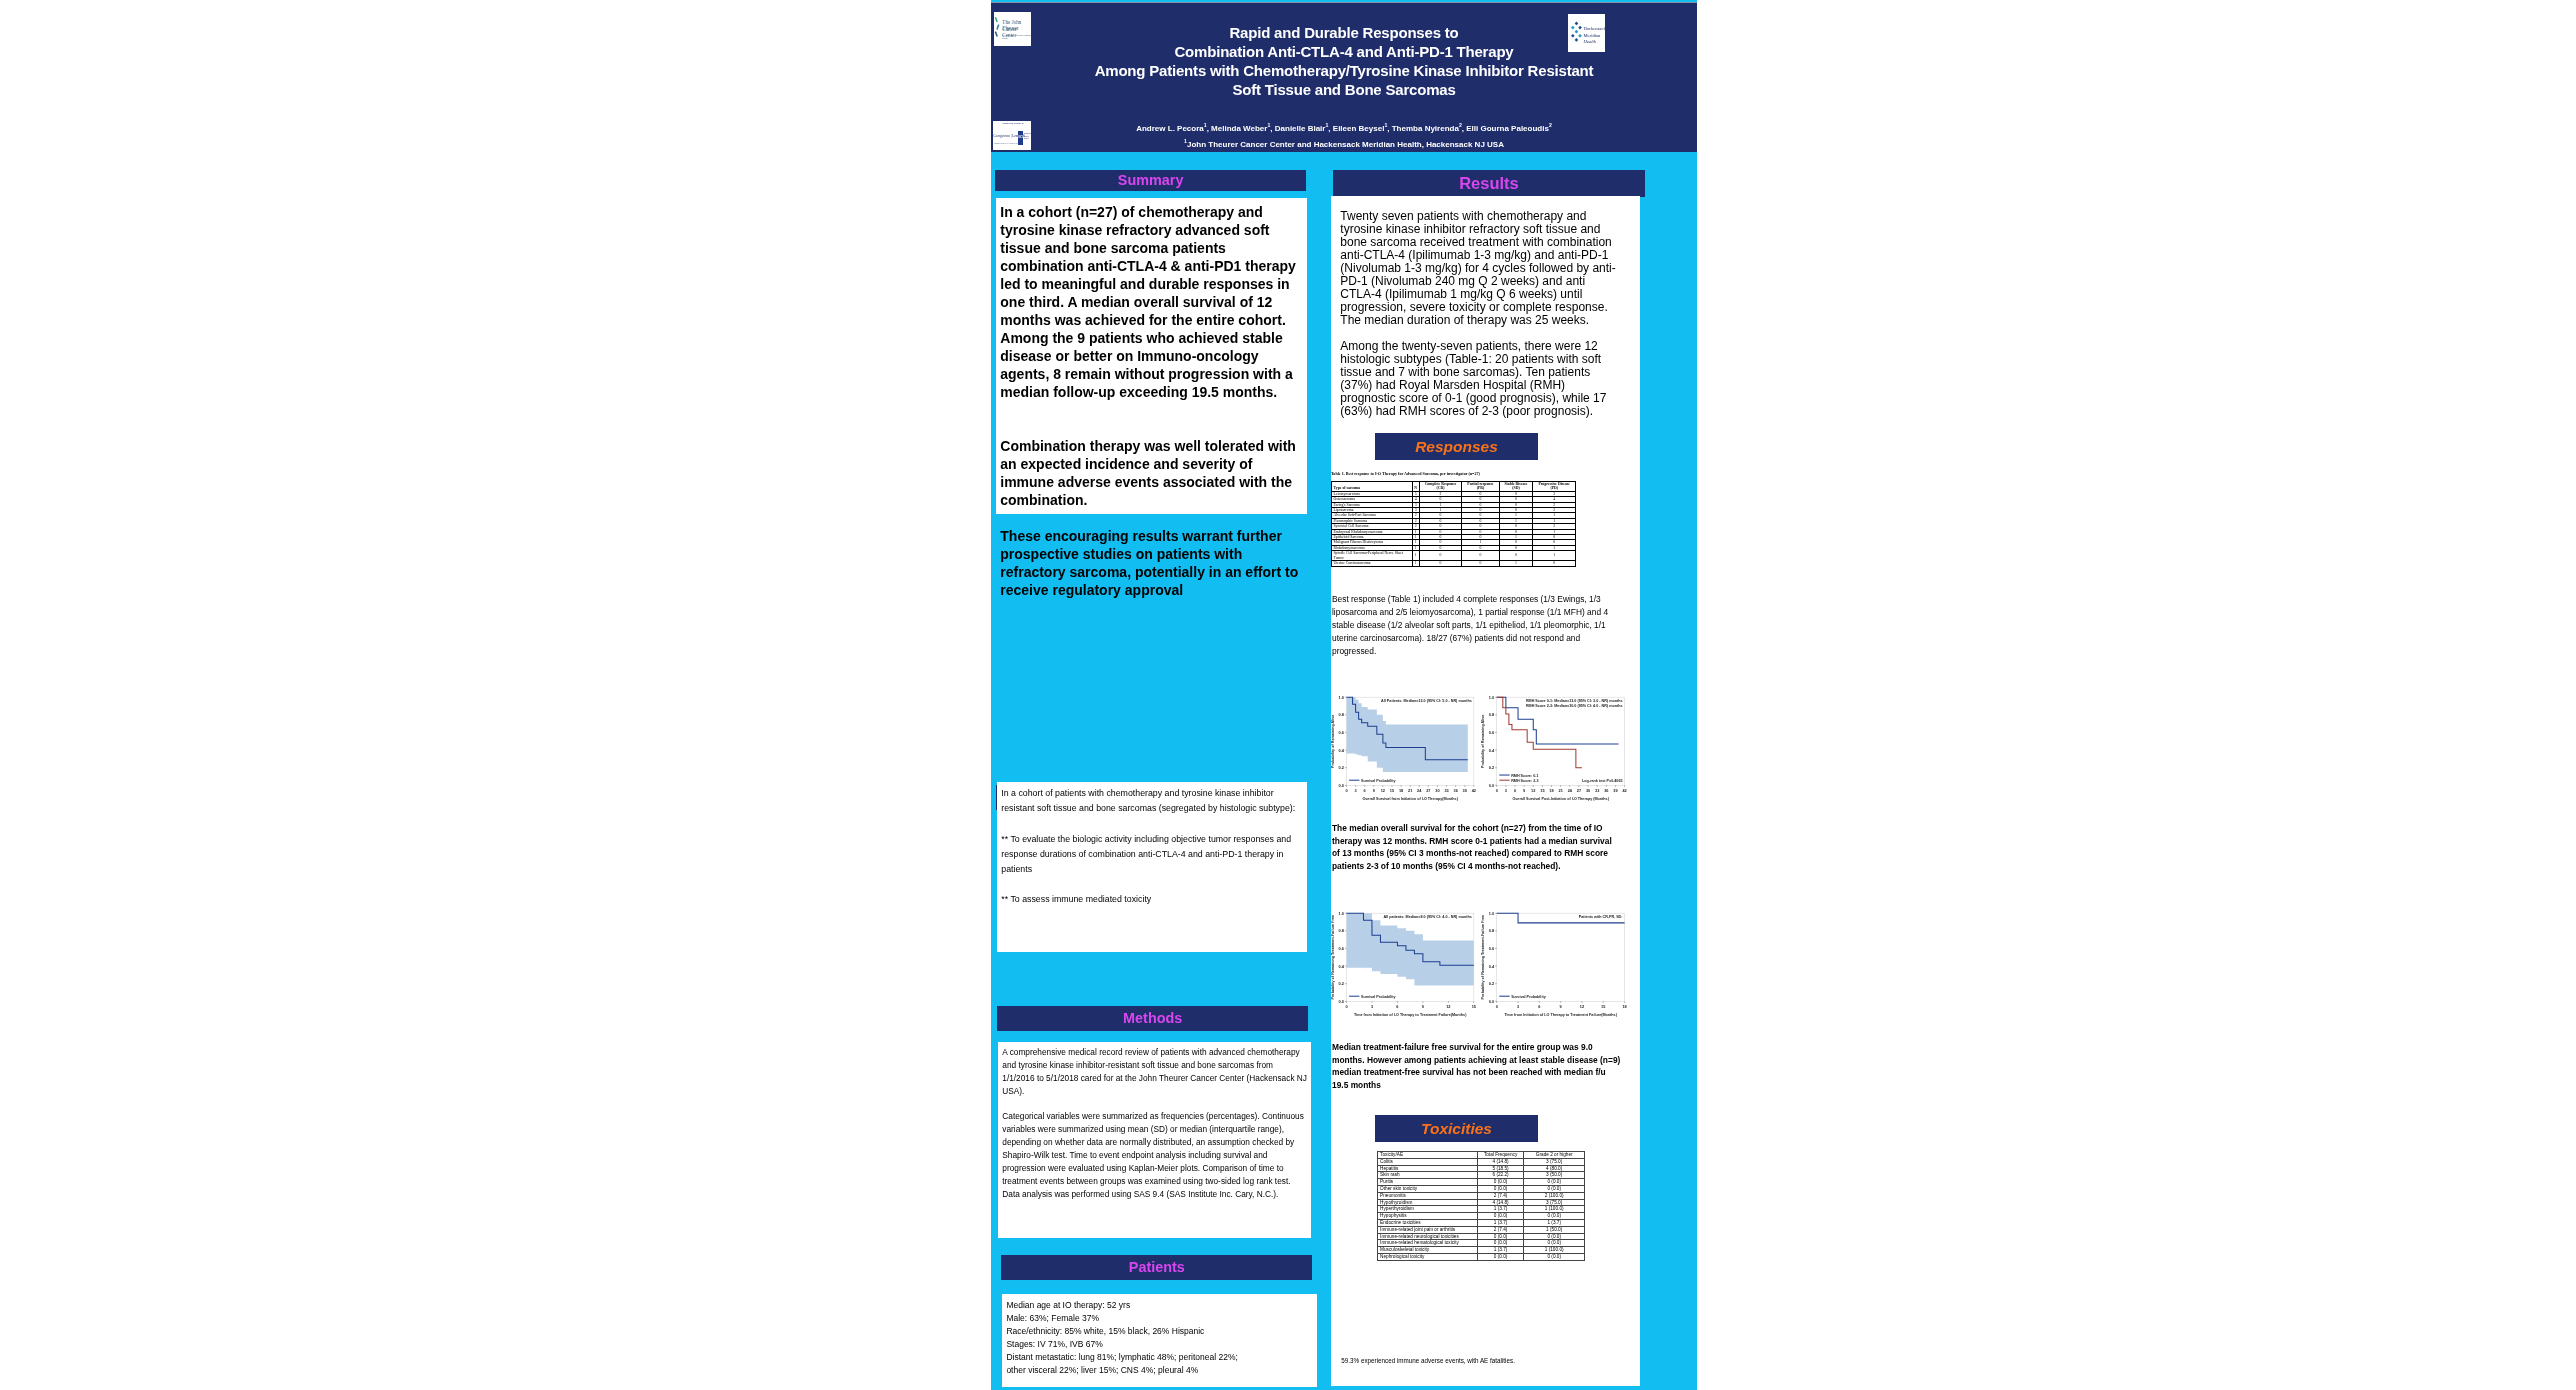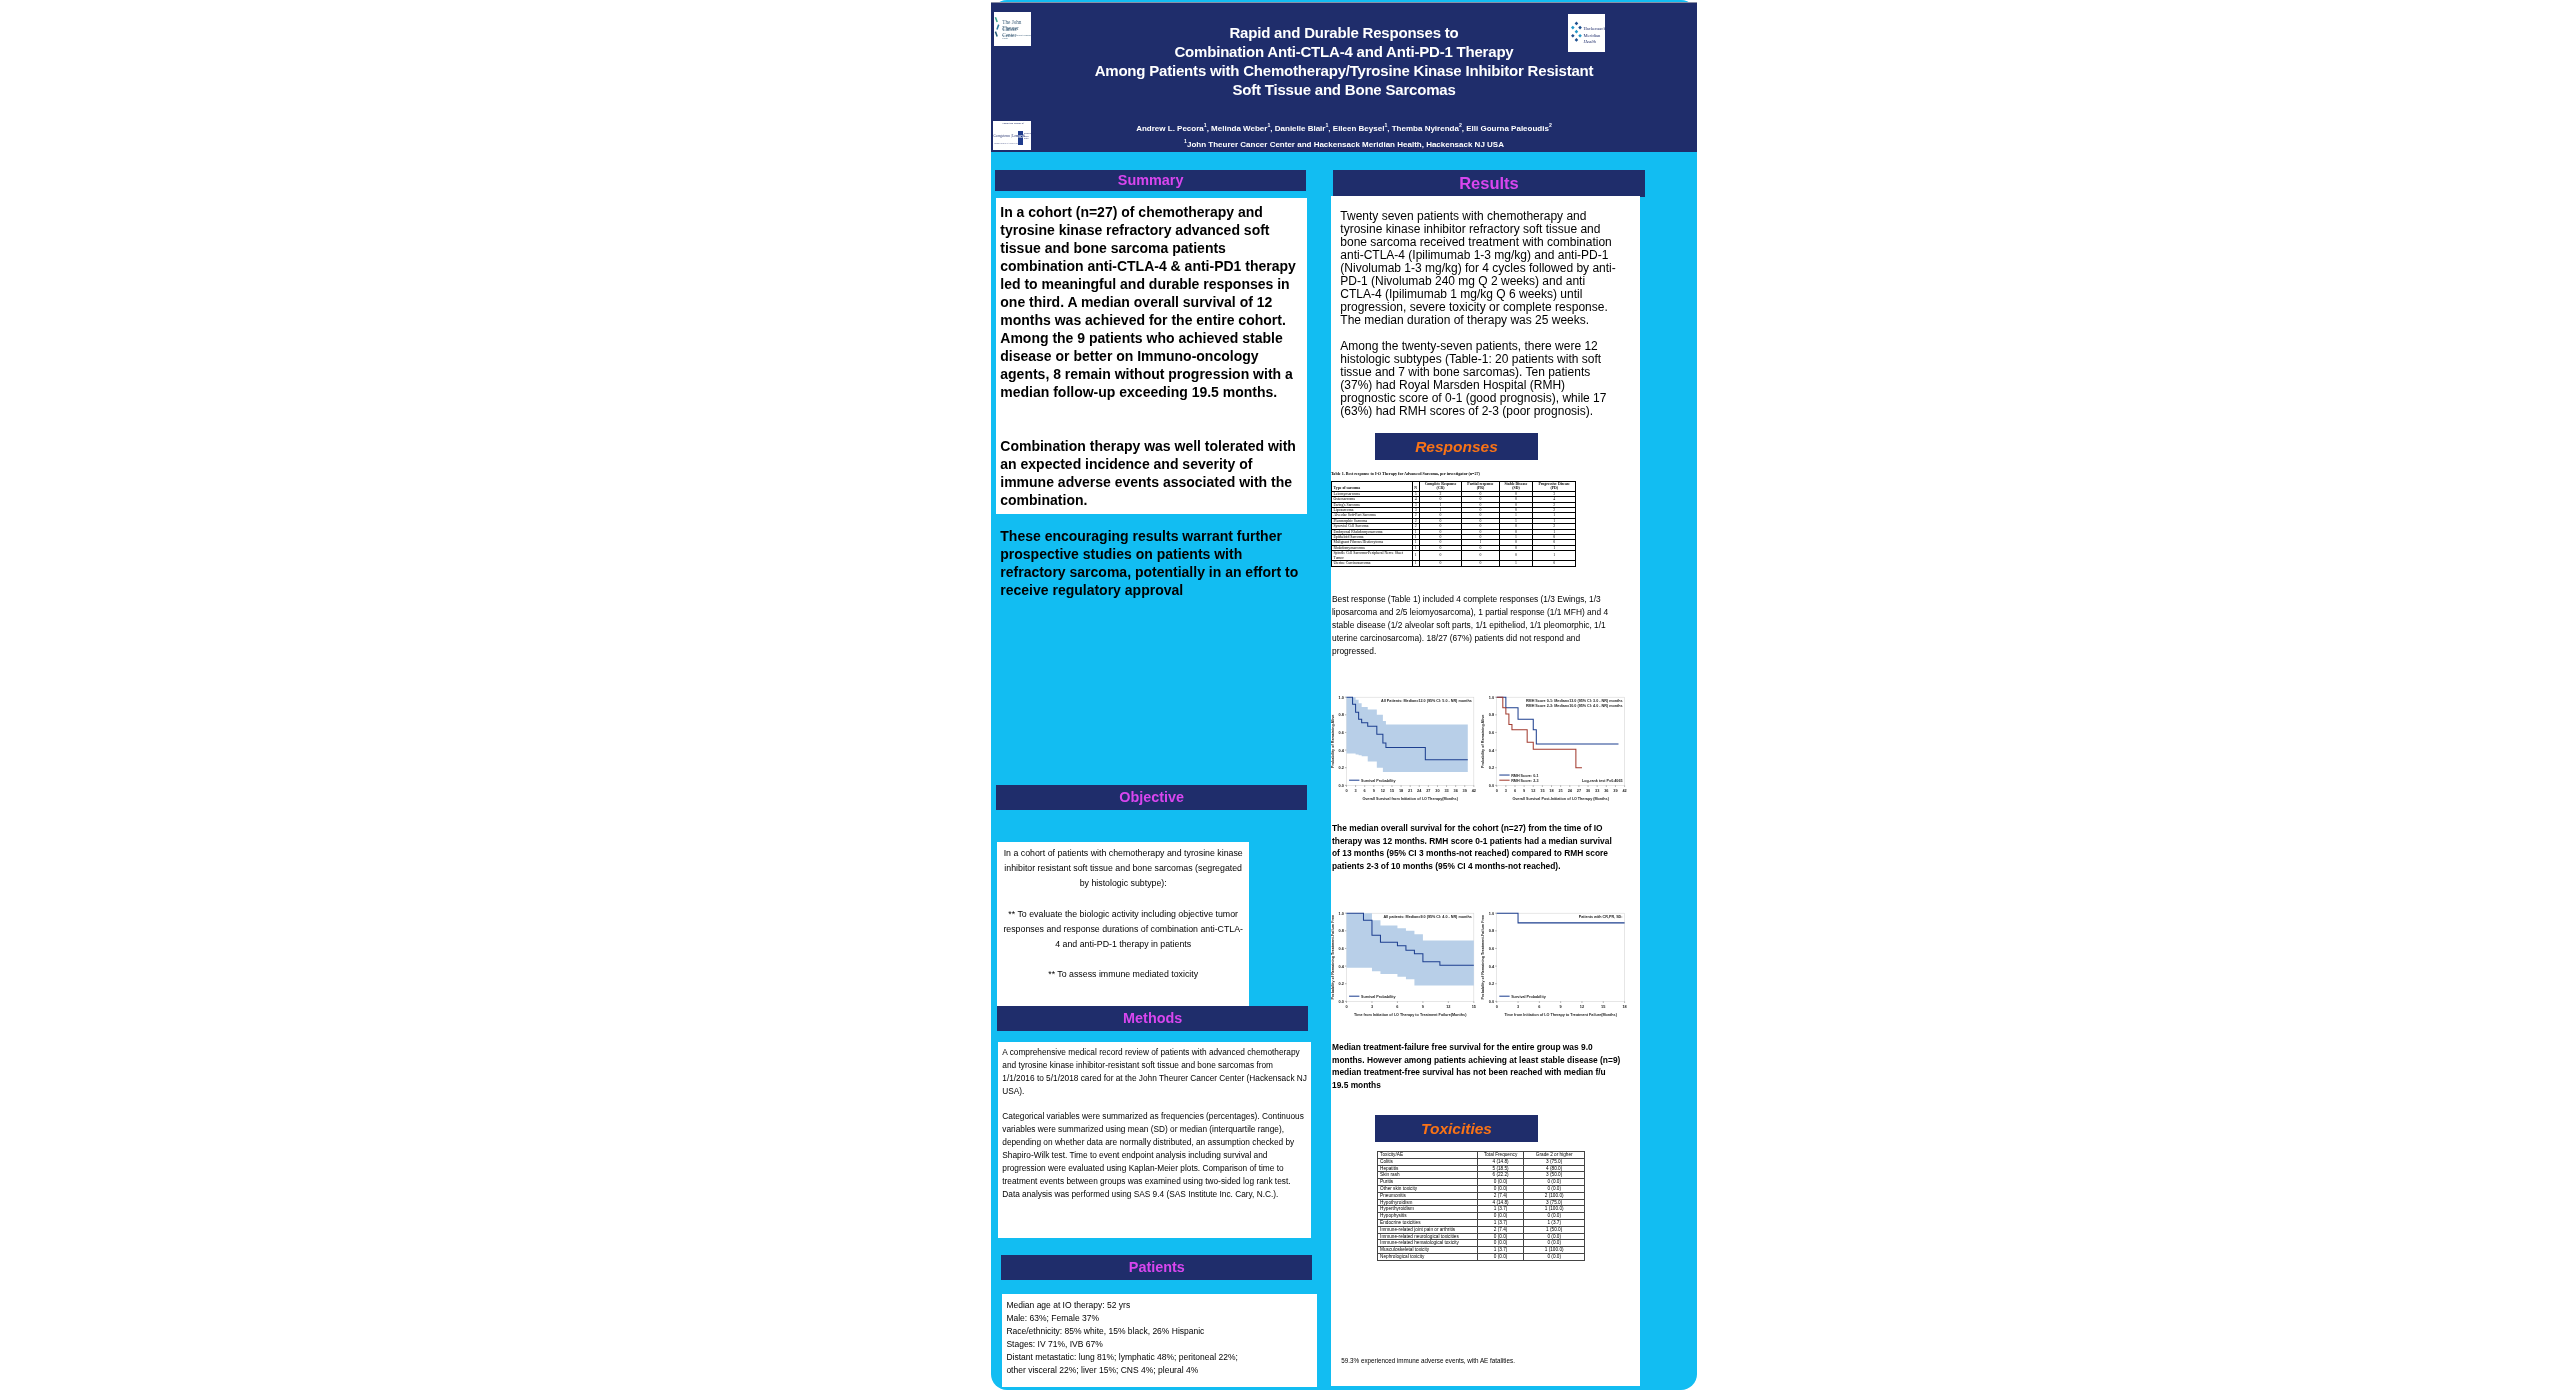--- a/index.html
+++ b/index.html
@@ -1,17 +1,17 @@
 <!DOCTYPE html>
 <html style="font-size:8.2px"><head>
 <meta charset="utf-8">
 <style>
   html, body { margin: 0; padding: 0; }
   body { width: 2657px; height: 1390px; background: #ffffff; position: relative; overflow: hidden; font-family: "Liberation Sans", sans-serif; }
-  .poster { position: absolute; left: 991px; top: 0; width: 706px; height: 1390px; background: #12bdf2; border-radius: 16px; }
+  .poster { position: absolute; left: 991px; top: 0; width: 706px; height: 1390px; background: #12bdf2; }
   .header { position: absolute; left: 0; top: 2.1px; width: 706px; height: 149px; background: #1f2d6b; border-top: 1.5px solid #8a8fa6; }
   .logo-box { position: absolute; background: #ffffff; }
   .logo-jtcc { left: 3.1px; top: 9.3px; width: 37px; height: 34px; }
   .logo-hmh { left: 577px; top: 11.3px; width: 37px; height: 38px; }
   .logo-gl { left: 2.1px; top: 118px; width: 38px; height: 29px; }
   .title { position: absolute; left: 0; right: 0; top: 19.6px; text-align: center; color: #fff; font-weight: bold; font-size: 15px; line-height: 19px; letter-spacing: -0.2px; }
   .authors { position: absolute; left: 52px; right: 52px; top: 116px; text-align: center; color: #fff; font-weight: bold; font-size: 8px; line-height: 12px; }
   .authors sup { font-size: 5.2px; }
   .logo-text { font-family: "Liberation Serif", serif; color: #3b5d78; position: absolute; }
 
@@ -100,21 +100,21 @@
     <div class="ptext summary-text" style="padding:5.2px 4.1px;">
       <div>In a cohort (n=27) of chemotherapy and tyrosine kinase refractory advanced soft tissue and bone sarcoma patients combination anti-CTLA-4 &amp; anti-PD1 therapy led to meaningful and durable responses in one third.   A median overall survival of 12 months was achieved for the entire cohort.  Among the 9 patients who achieved stable disease or better on Immuno-oncology agents, 8 remain without progression with a median follow-up exceeding 19.5 months.</div>
       <div style="height:36px"></div>
       <div>Combination therapy was well tolerated with an expected incidence and severity of immune adverse events associated with the combination.</div>
       <div style="height:17.5px"></div>
       <div>These encouraging results warrant further prospective studies on patients with refractory sarcoma, potentially in an effort to receive regulatory approval</div>
     </div>
   </div>
 
   <div class="sec-head" style="left:5.2px;top:785px;width:311px;height:25px;line-height:25px;">Objective</div>
-  <div class="panel" style="left:6.2px;top:842px;width:252px;height:170px;text-align:center;">
+  <div class="panel" style="left:6.2px;top:782px;width:310px;height:170px;">
     <div class="ptext" style="padding:4.1px 4.1px;font-size:8.8px;line-height:15px;">
       <div>In a cohort of patients with chemotherapy and tyrosine kinase inhibitor resistant soft tissue and bone sarcomas (segregated by histologic subtype):</div>
       <div style="height:15.5px"></div>
       <div>** To evaluate the biologic activity including objective tumor responses and response durations of combination anti-CTLA-4 and anti-PD-1 therapy in patients</div>
       <div style="height:15.5px"></div>
       <div>** To assess immune mediated toxicity</div>
     </div>
   </div>
 
   <div class="sec-head" style="left:6.2px;top:1006px;width:311px;height:25px;line-height:25px;">Methods</div>

